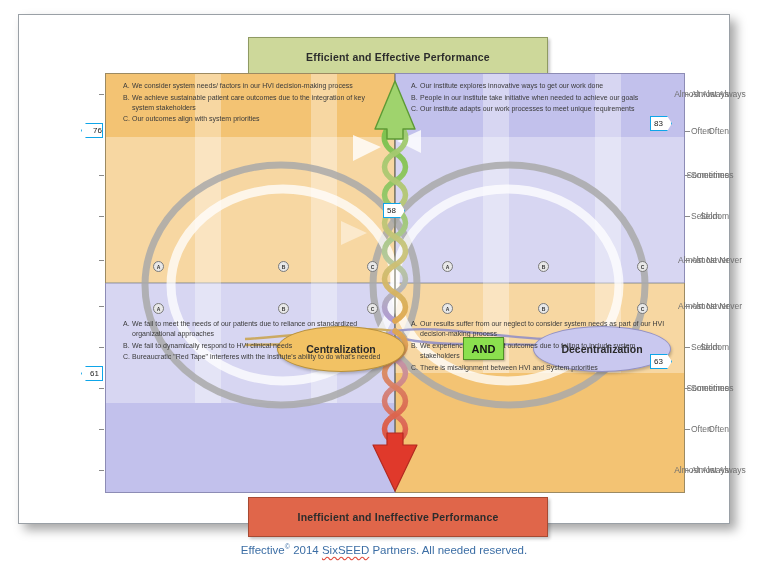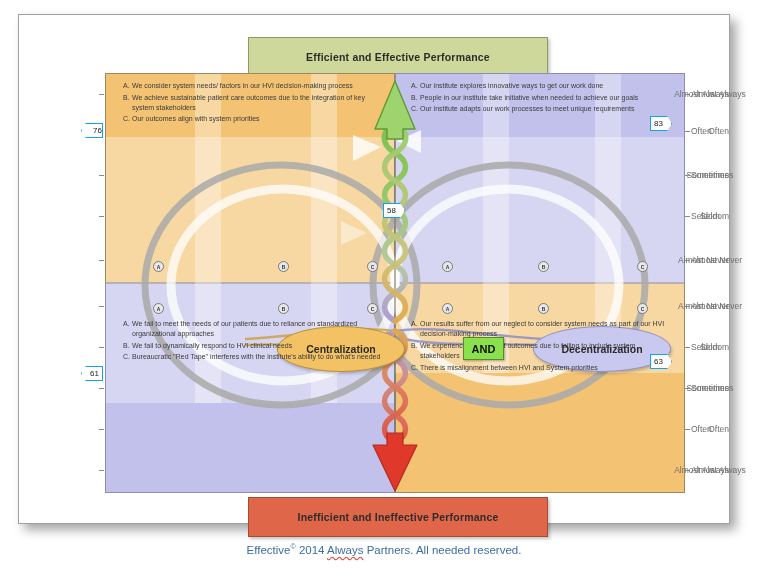--- a/index.html
+++ b/index.html
@@ -418,15 +418,15 @@
   </div>
   <div class="score point-right" style="left:631px;top:339px;">
     <span>63</span>
   </div>
 
 </div>
 
 <div id="copyright">
   <span>Effective</span><sup>©</sup>
   <span>2014</span>
-  <span class="sq">Always</span>
+  <span class="sq">SixSEED</span>
   <span>Partners. All needed reserved.</span>
 </div>
 
 </body></html>

